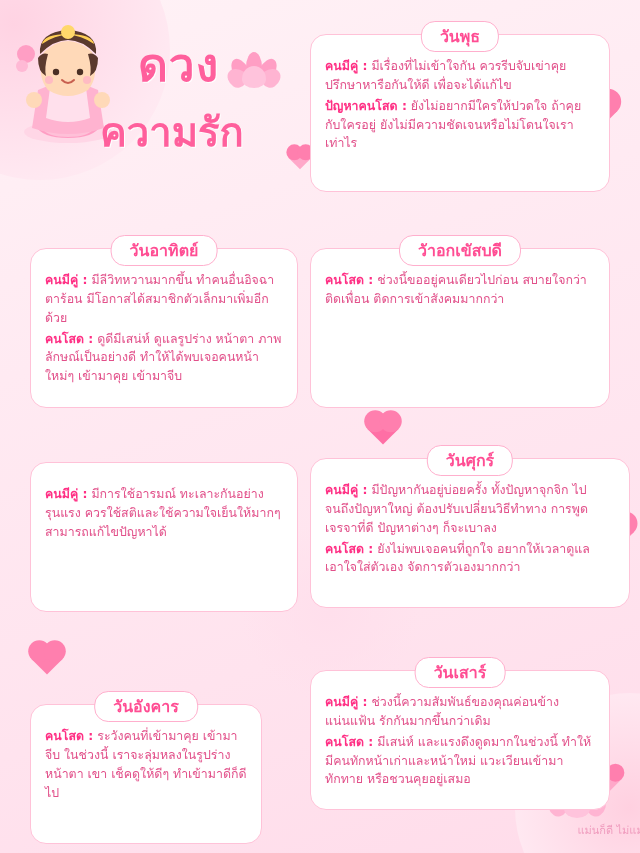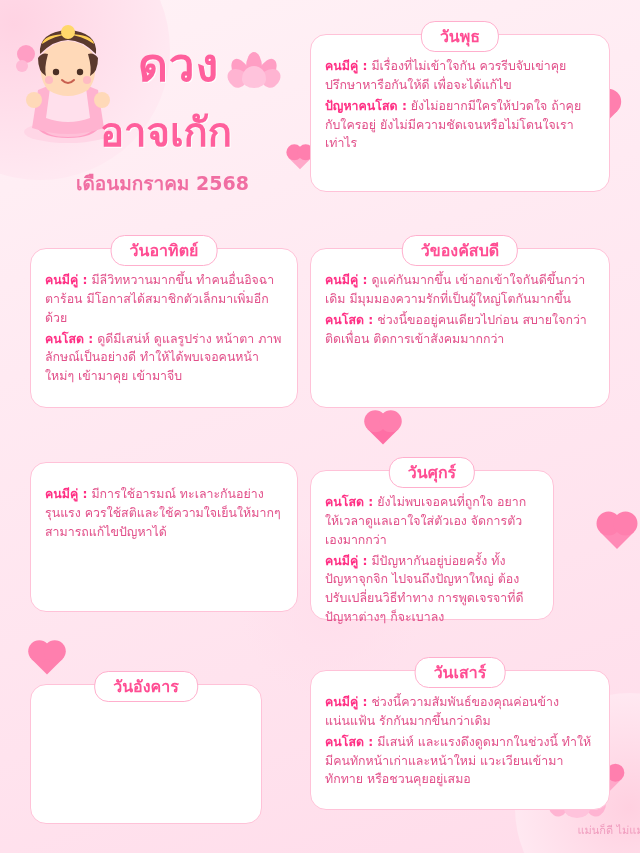--- a/index.html
+++ b/index.html
@@ -70,22 +70,22 @@
     margin:0 0 2px 0;
     text-align:left;
   }
   .lead{color:#ff2f84;font-weight:bold;}
 
   
   #card-wed{left:310px;top:34px;width:300px;height:158px;}
   #card-sun{left:30px;top:248px;width:268px;height:160px;}
   #card-thu{left:310px;top:248px;width:300px;height:160px;}
   #card-mon{left:30px;top:462px;width:268px;height:150px;}
-  #card-fri{left:310px;top:470px;width:244px;height:150px;}
-  #card-tue{left:30px;top:684px;width:232px;height:140px;}
+  #card-fri{left:310px;top:458px;width:320px;height:150px;}
+  #card-tue{left:30px;top:704px;width:232px;height:140px;}
   #card-sat{left:310px;top:670px;width:300px;height:140px;}
 
   .footer{
     position:absolute;left:0;bottom:14px;width:100%;
     text-align:right;font-size:11px;color:#f09cbe;
   }
 
   
   .lotus{position:absolute;pointer-events:none;}
   .petal{position:absolute;border-radius:50% 50% 50% 50%/60% 60% 40% 40%;background:#ff9ec4;}
@@ -140,54 +140,53 @@
       <circle cx="72" cy="58" r="3.2" fill="#4a2f24"></circle>
       <circle cx="41" cy="66" r="4" fill="#ffb3c6" opacity=".8"></circle>
       <circle cx="79" cy="66" r="4" fill="#ffb3c6" opacity=".8"></circle>
       <path d="M54 66 q6 6 12 0" stroke="#c8604f" stroke-width="2" fill="none" stroke-linecap="round"></path>
       <circle cx="26" cy="86" r="8" fill="#ffd9b8"></circle>
       <circle cx="94" cy="86" r="8" fill="#ffd9b8"></circle>
       <circle cx="18" cy="40" r="9" fill="#ff9ec4"></circle>
       <circle cx="14" cy="52" r="6" fill="#ffb9d5"></circle>
     </svg>
     <div class="title-duang">ดวง</div>
-    <div class="title-love">อาจเกัก</div>
-    <div class="title-month">เดือนมกราคม 2568</div>
+    <div class="title-love">ความรัก</div>
   </div>
 
   <div class="card" id="card-wed">
     <div class="card-title">วันพุธ</div>
     <p class="para"><span class="lead">คนมีคู่ :</span><span> มีเรื่องที่ไม่เข้าใจกัน ควรรีบจับเข่าคุย ปรึกษาหารือกันให้ดี เพื่อจะได้แก้ไข</span></p>
     <p class="para"><span class="lead">ปัญหาคนโสด :</span><span> ยังไม่อยากมีใครให้ปวดใจ ถ้าคุยกับใครอยู่ ยังไม่มีความชัดเจนหรือไม่โดนใจเราเท่าไร</span></p>
   </div>
 
   <div class="card" id="card-sun">
     <div class="card-title">วันอาทิตย์</div>
     <p class="para"><span class="lead">คนมีคู่ :</span><span> มีลีวิทหวานมากขึ้น ทำคนอื่นอิจฉาตาร้อน มีโอกาสได้สมาชิกตัวเล็กมาเพิ่มอีกด้วย</span></p>
     <p class="para"><span class="lead">คนโสด :</span><span> ดูดีมีเสน่ห์ ดูแลรูปร่าง หน้าตา ภาพลักษณ์เป็นอย่างดี ทำให้ได้พบเจอคนหน้าใหม่ๆ เข้ามาคุย เข้ามาจีบ</span></p>
   </div>
 
   <div class="card" id="card-thu">
-    <div class="card-title">วัของคัสบดี</div>
-    <p class="para"><span class="lead">คนมีคู่ :</span><span> ดูแค่กันมากขึ้น เข้าอกเข้าใจกันดีขึ้นกว่าเดิม มีมุมมองความรักที่เป็นผู้ใหญ่โตกันมากขึ้น</span></p>
+    <div class="card-title">วัาอกเขัสบดี</div>
     <p class="para"><span class="lead">คนโสด :</span><span> ช่วงนี้ขออยู่คนเดียวไปก่อน สบายใจกว่า ติดเพื่อน ติดการเข้าสังคมมากกว่า</span></p>
   </div>
 
   <div class="card" id="card-mon">
     <p class="para"><span class="lead">คนมีคู่ :</span><span> มีการใช้อารมณ์ ทะเลาะกันอย่างรุนแรง ควรใช้สติและใช้ความใจเย็นให้มากๆ สามารถแก้ไขปัญหาได้</span></p>
   </div>
 
   <div class="card" id="card-fri">
     <div class="card-title">วันศุกร์</div>
+    <p class="para"><span class="lead">คนมีคู่ :</span><span> มีปัญหากันอยู่บ่อยครั้ง ทั้งปัญหาจุกจิก ไปจนถึงปัญหาใหญ่ ต้องปรับเปลี่ยนวิธีทำทาง การพูดเจรจาที่ดี ปัญหาต่างๆ ก็จะเบาลง</span></p>
     <p class="para"><span class="lead">คนโสด :</span><span> ยังไม่พบเจอคนที่ถูกใจ อยากให้เวลาดูแลเอาใจใส่ตัวเอง จัดการตัวเองมากกว่า</span></p>
-    <p class="para"><span class="lead">คนมีคู่ :</span><span> มีปัญหากันอยู่บ่อยครั้ง ทั้งปัญหาจุกจิก ไปจนถึงปัญหาใหญ่ ต้องปรับเปลี่ยนวิธีทำทาง การพูดเจรจาที่ดี ปัญหาต่างๆ ก็จะเบาลง</span></p>
   </div>
 
   <div class="card" id="card-tue">
     <div class="card-title">วันอังคาร</div>
+    <p class="para"><span class="lead">คนโสด :</span><span> ระวังคนที่เข้ามาคุย เข้ามาจีบ ในช่วงนี้ เราจะลุ่มหลงในรูปร่าง หน้าตา เขา เช็คดูให้ดีๆ ทำเข้ามาดีก็ดีไป</span></p>
   </div>
 
   <div class="card" id="card-sat">
     <div class="card-title">วันเสาร์</div>
     <p class="para"><span class="lead">คนมีคู่ :</span><span> ช่วงนี้ความสัมพันธ์ของคุณค่อนข้างแน่นแฟ้น รักกันมากขึ้นกว่าเดิม</span></p>
     <p class="para"><span class="lead">คนโสด :</span><span> มีเสน่ห์ และแรงดึงดูดมากในช่วงนี้ ทำให้มีคนทักหน้าเก่าและหน้าใหม่ แวะเวียนเข้ามาทักทาย หรือชวนคุยอยู่เสมอ</span></p>
   </div>
 
   <div class="footer">แม่นก็ดี ไม่แม่นก็ดี</div>
 </div>

